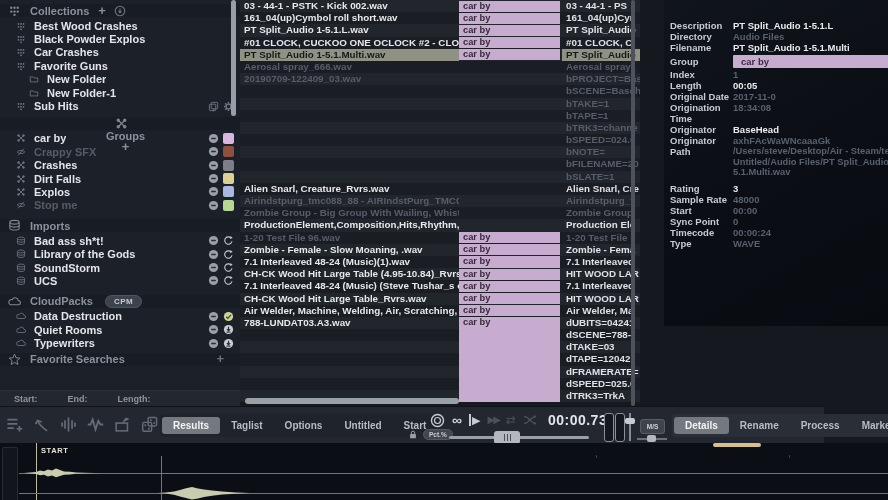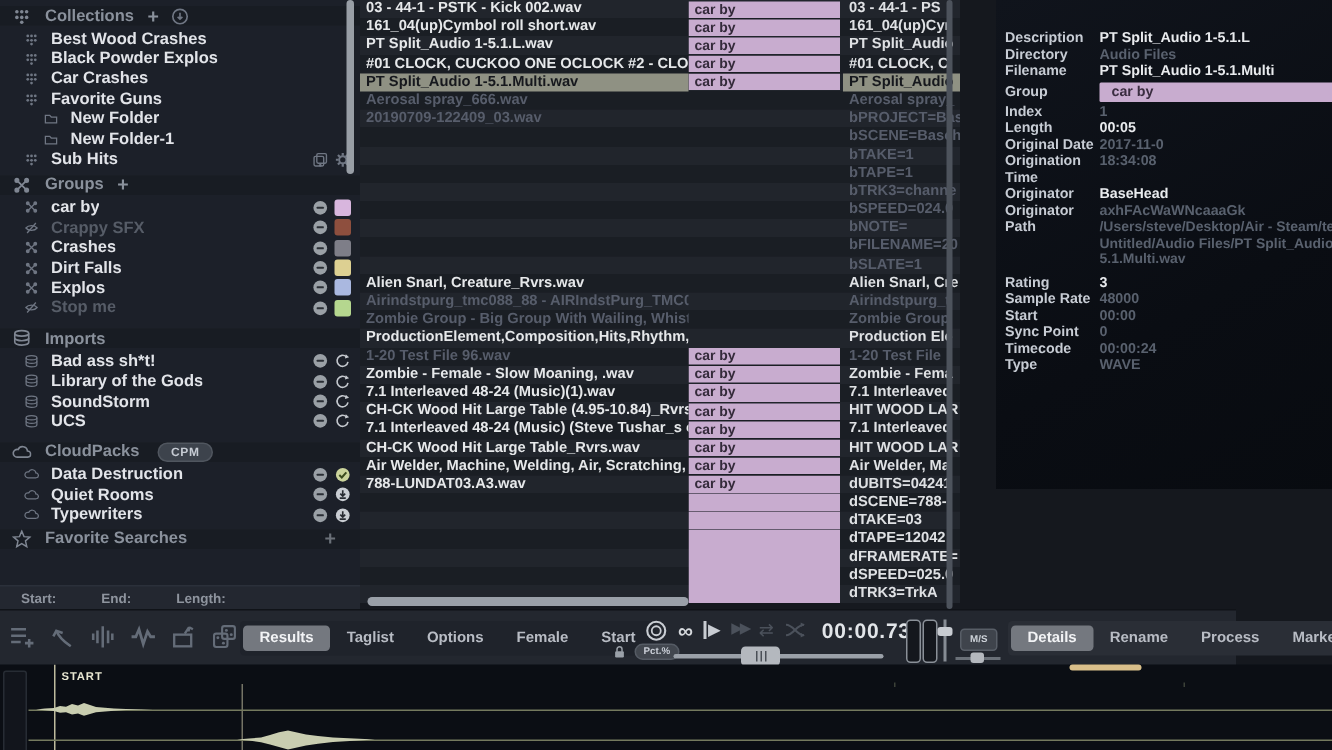--- a/index.html
+++ b/index.html
@@ -16,21 +16,21 @@
   .sb-item.dim .lbl{color:#565c67;}
   .sb-item .spacer,.sec-header .spacer{flex:1;}
   .d1{padding-left:16px;} .d2{padding-left:29px;}
   .swatch{width:11px;height:11px;border-radius:2px;margin-left:4px;flex:none;}
   .pill{background:#3d434c;border:1px solid #50565f;color:#c6cbd3;font-size:8px;font-weight:700;
         border-radius:8px;padding:1px 8px;margin-left:12px;letter-spacing:.5px;}
   .ic{display:inline-block;width:11px;height:11px;color:#6f7683;flex:none;line-height:0;}
   .ic svg{width:100%;height:100%;display:block;}
   .ic.h{color:#7f8692;width:13px;height:13px;}
   .ic.tr{margin-left:4px;}
-  .mt3{margin-top:3px;}.mt4{margin-top:4px;}.mt7{margin-top:7px;}
+  .mt3{margin-top:3px;}.mt4{margin-top:4px;flex-direction:column;}.mt7{margin-top:7px;}
   .gap2{height:2px;}.gap4{height:4px;}
   
   .fields-row{position:absolute;left:0;top:390px;width:240px;height:16px;background:#232730;
       border-top:1px solid #2b303a;display:flex;align-items:center;font-size:9px;color:#8e949e;font-weight:600;}
   .fields-row span{margin-left:14px;}
   .fields-row span+span{margin-left:30px;}
   
   .results{position:absolute;left:240px;top:0;width:400px;height:406px;background:#16191f;overflow:hidden;}
   .rrow{display:flex;height:12.2px;align-items:stretch;}
   .rrow.even{background:#21252c;} .rrow.odd{background:#1a1e24;}
@@ -937,21 +937,21 @@
               <circle cx="7" cy="3" r=".7"></circle>
               <circle cx="9.3" cy="5" r=".7"></circle>
             </g>
           </svg>
         </span>
       </div>
     <div class="tabs left" id="tabs-left">
         <span class="tab active">Results</span>
         <span class="tab ">Taglist</span>
         <span class="tab ">Options</span>
-        <span class="tab ">Female</span>
+        <span class="tab ">Untitled</span>
         <span class="tab ">Start</span>
       </div>
     <div class="transport" id="transport">
         <span class="t-ic">
           <svg width="15" height="15" viewBox="0 0 15 15">
             <circle cx="7.5" cy="7.5" r="6" fill="none" stroke="#c9cdd3" stroke-width="1.4"></circle>
             <circle cx="7.5" cy="7.5" r="3" fill="none" stroke="#c9cdd3" stroke-width="1.2"></circle>
           </svg>
         </span>
         <span class="loop-g">∞</span>

